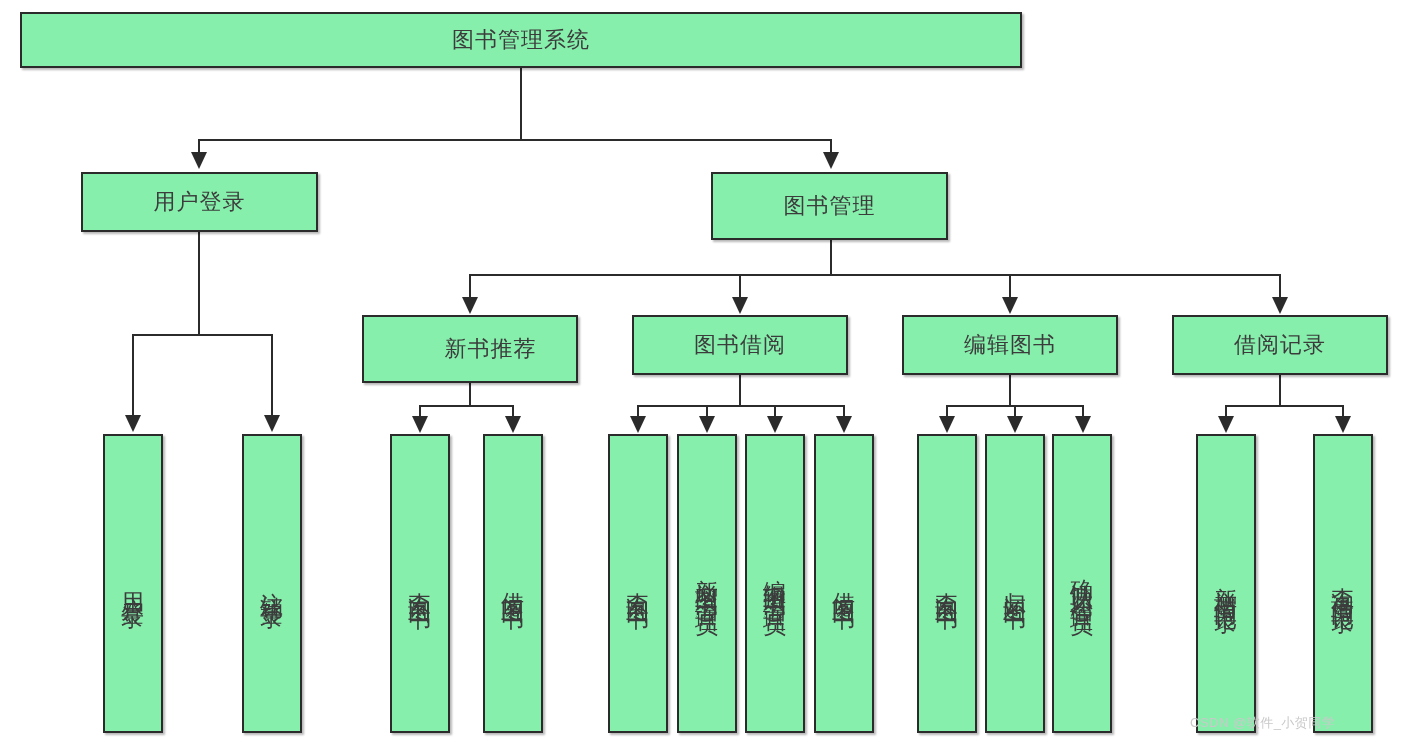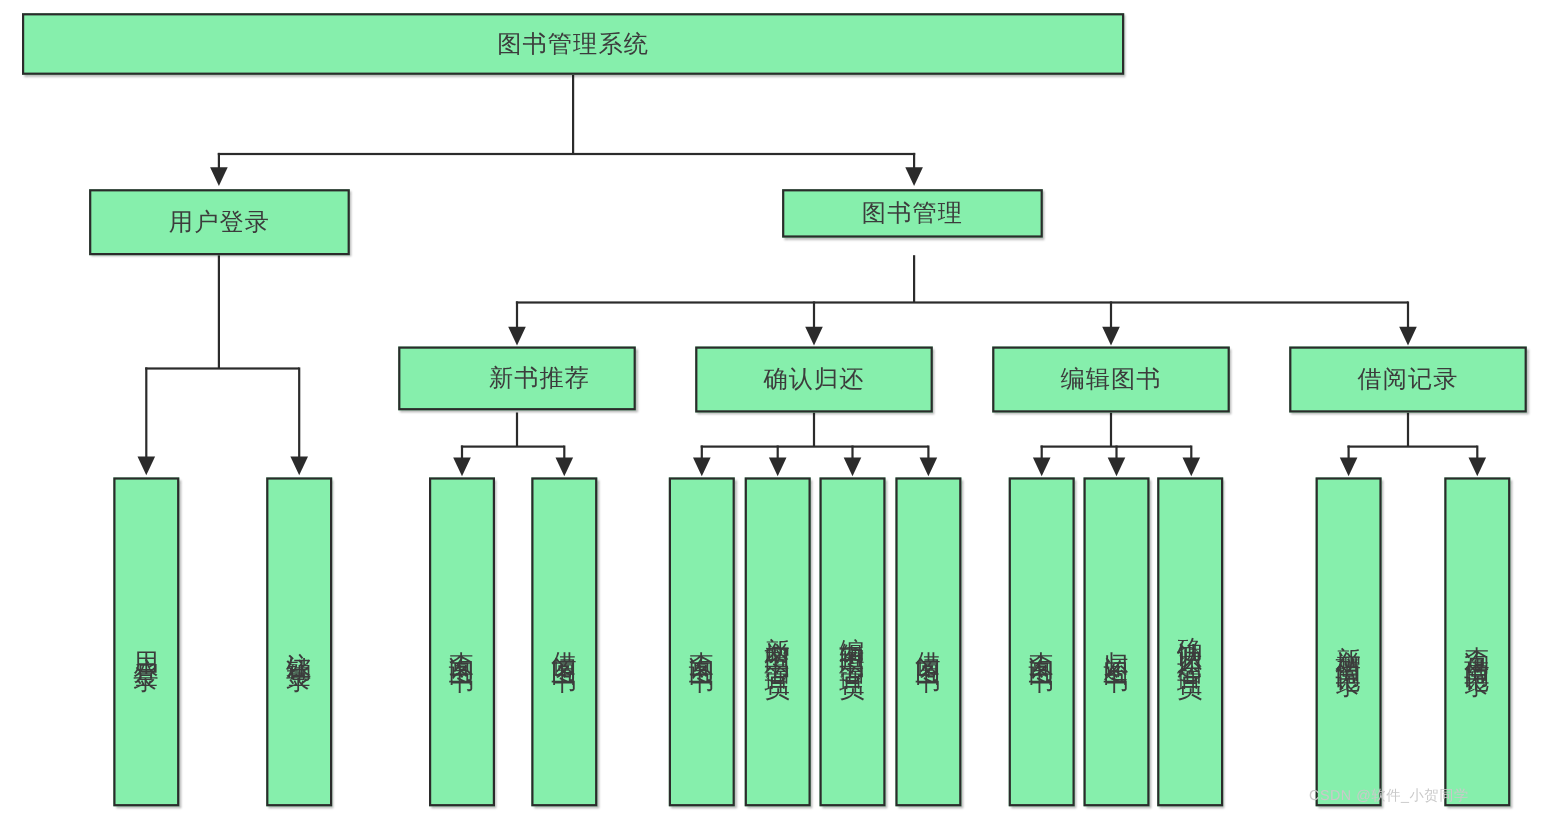--- a/index.html
+++ b/index.html
@@ -128,29 +128,29 @@
     <div class="arrow" style="left:1335px; top:416px;"></div>
   </div>
 
   <div class="node" style="left:20px;top:12px;width:1002px;height:56px;">
     <span class="lbl">图书管理系统</span>
   </div>
 
   <div class="node" style="left:81px;top:172px;width:237px;height:60px;">
     <span class="lbl">用户登录</span>
   </div>
-  <div class="node" style="left:711px;top:172px;width:237px;height:44px;">
+  <div class="node" style="left:711px;top:172px;width:237px;height:68px;">
     <span class="lbl">图书管理</span>
   </div>
 
-  <div class="node" style="left:362px;top:315px;width:216px;height:58px;padding-left:41px;">
+  <div class="node" style="left:362px;top:315px;width:216px;height:68px;padding-left:41px;">
     <span class="lbl">新书推荐</span>
   </div>
   <div class="node" style="left:632px;top:315px;width:216px;height:60px;">
-    <span class="lbl">确认归还</span>
+    <span class="lbl">图书借阅</span>
   </div>
   <div class="node" style="left:902px;top:315px;width:216px;height:60px;">
     <span class="lbl">编辑图书</span>
   </div>
   <div class="node" style="left:1172px;top:315px;width:216px;height:60px;">
     <span class="lbl">借阅记录</span>
   </div>
 
   <div class="node v" style="left:103px;top:434px;width:60px;height:299px;">
     <span class="lbl">用户登录</span>

